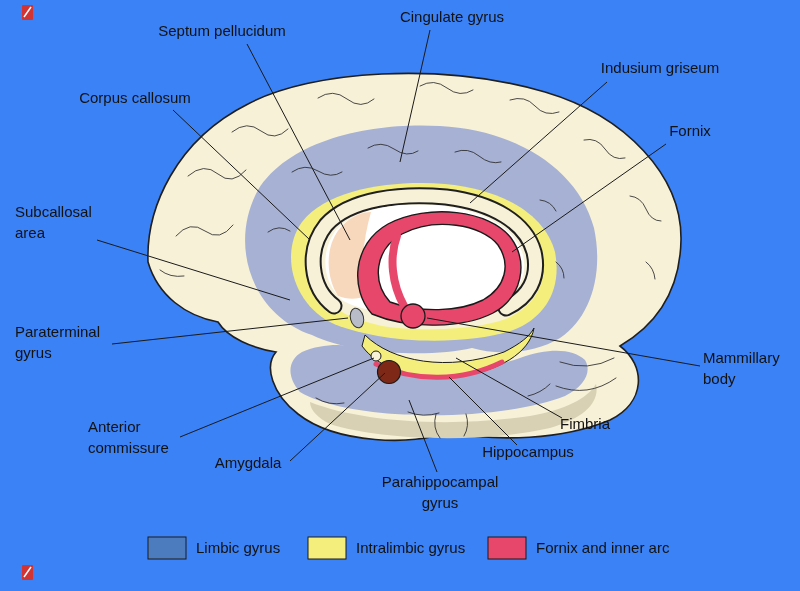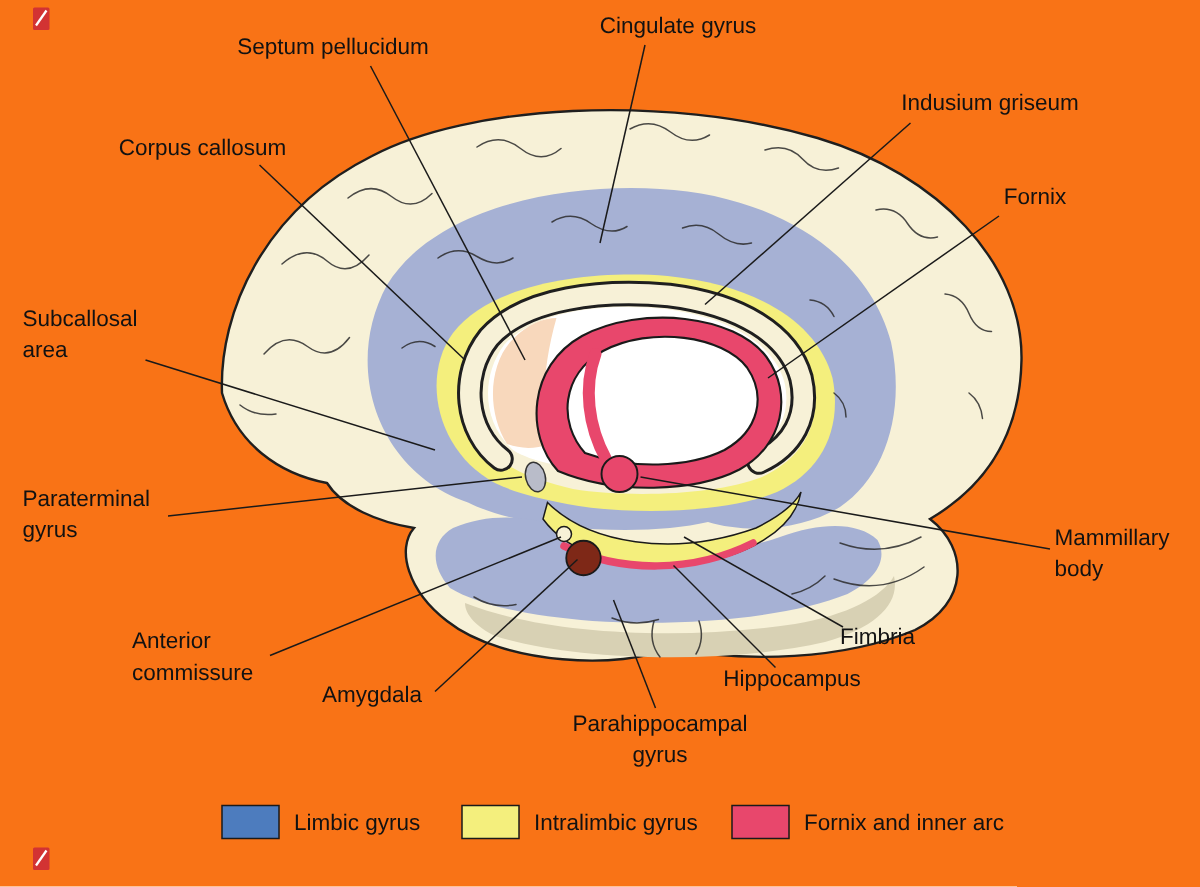--- a/index.html
+++ b/index.html
@@ -1,16 +1,16 @@
 <!DOCTYPE html>
 <html><head>
 <meta charset="utf-8">
 <style>
   html,body{margin:0;padding:0;background:#ffffff;}
-  .canvas{position:relative;width:800px;height:591px;background:#f97316;font-family:"Liberation Sans",sans-serif;overflow:hidden;text-align:center;}
+  .canvas{position:relative;width:800px;height:591px;background:#3b82f6;font-family:"Liberation Sans",sans-serif;overflow:hidden;text-align:center;}
   svg{display:block;}
   text{font-family:"Liberation Sans",sans-serif;font-size:15px;fill:#121212;}
   .pointer{stroke:#1a1a1a;stroke-width:1;}
   .gyrus{stroke:#2b2b2b;stroke-width:1;fill:none;stroke-linecap:round;opacity:.85;}
   .legend-box{stroke:#1a1a1a;stroke-width:1;}
 </style>
 </head>
 <body>
 
 <div class="canvas">

